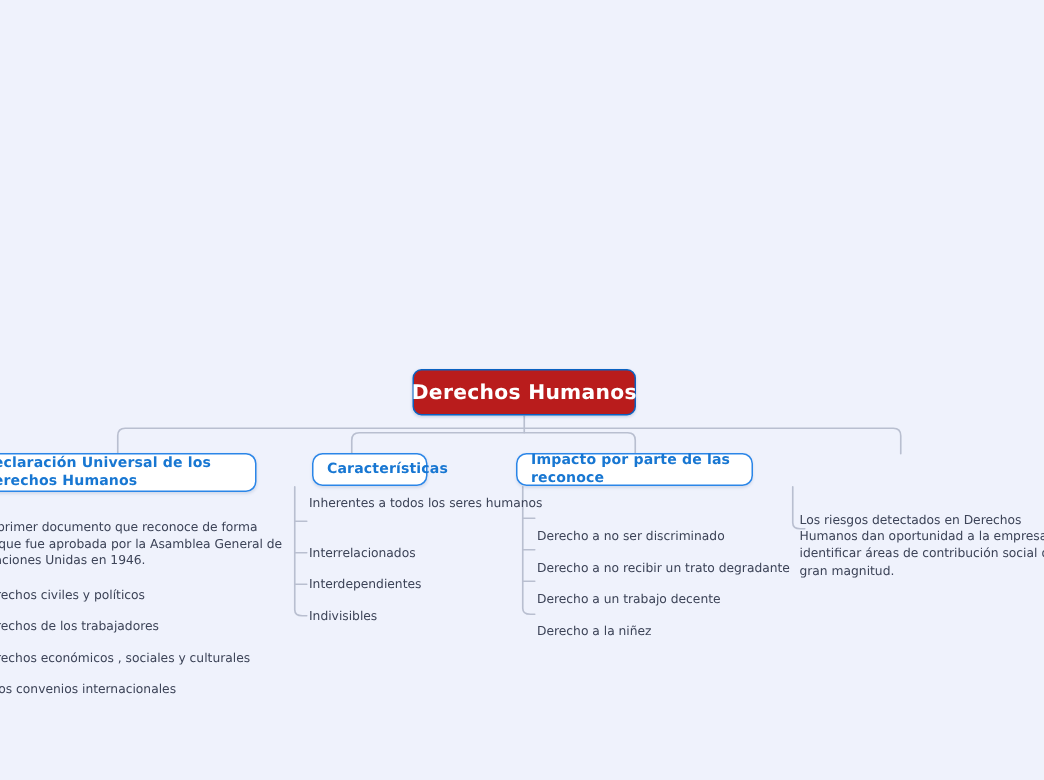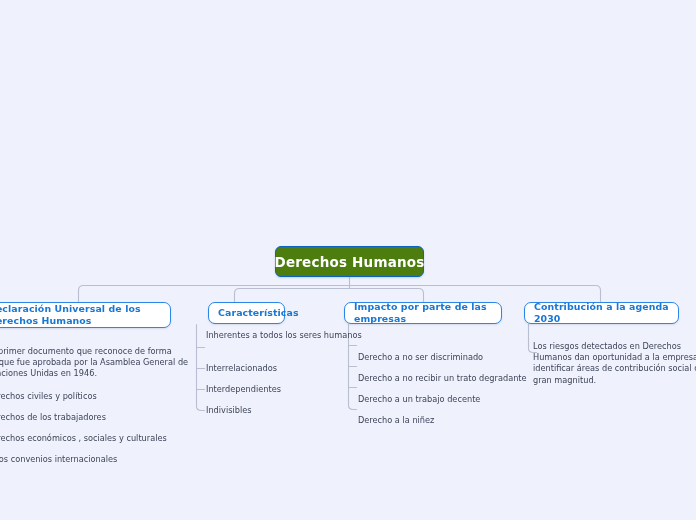--- a/index.html
+++ b/index.html
@@ -32,21 +32,21 @@
     pointer-events: none;
   }
 
   
   .root-node {
     position: absolute;
     left: 275px;
     top: 246px;
     width: 149px;
     height: 31px;
-    background: #4d7c0f;
+    background: #b91c1c;
     border: 1px solid #0a62c2;
     border-radius: 6px;
     box-sizing: border-box;
     display: flex;
     align-items: center;
     justify-content: center;
     box-shadow: 0 1px 2px rgba(20, 60, 120, 0.18);
   }
   .root-node .label {
     color: #ffffff;
@@ -163,29 +163,26 @@
   </div>
 
   <div id="leaves-1">
     <div class="leaf" style="top:330px">Inherentes a todos los seres humanos</div>
     <div class="leaf" style="top:363px">Interrelacionados</div>
     <div class="leaf" style="top:384px">Interdependientes</div>
     <div class="leaf" style="top:405px">Indivisibles</div>
   </div>
 
   <div class="branch-node" id="branch-2">
-    <span class="label">Impacto por parte de las empresas</span>
+    <span class="label">Impacto por parte de las reconoce</span>
   </div>
 
   <div id="leaves-2">
     <div class="leaf" style="top:340px">Derecho a no ser discriminado</div>
     <div class="leaf" style="top:361px">Derecho a no recibir un trato degradante</div>
     <div class="leaf" style="top:382px">Derecho a un trabajo decente</div>
     <div class="leaf" style="top:403px">Derecho a la niñez</div>
   </div>
 
-  <div class="branch-node" id="branch-3">
-    <span class="label">Contribución a la agenda 2030</span>
-  </div>
 
   <div class="note" id="note-3">Los riesgos detectados en Derechos Humanos dan oportunidad a la empresa de identificar áreas de contribución social de gran magnitud.</div>
 
 </div>
 
 </body></html>

